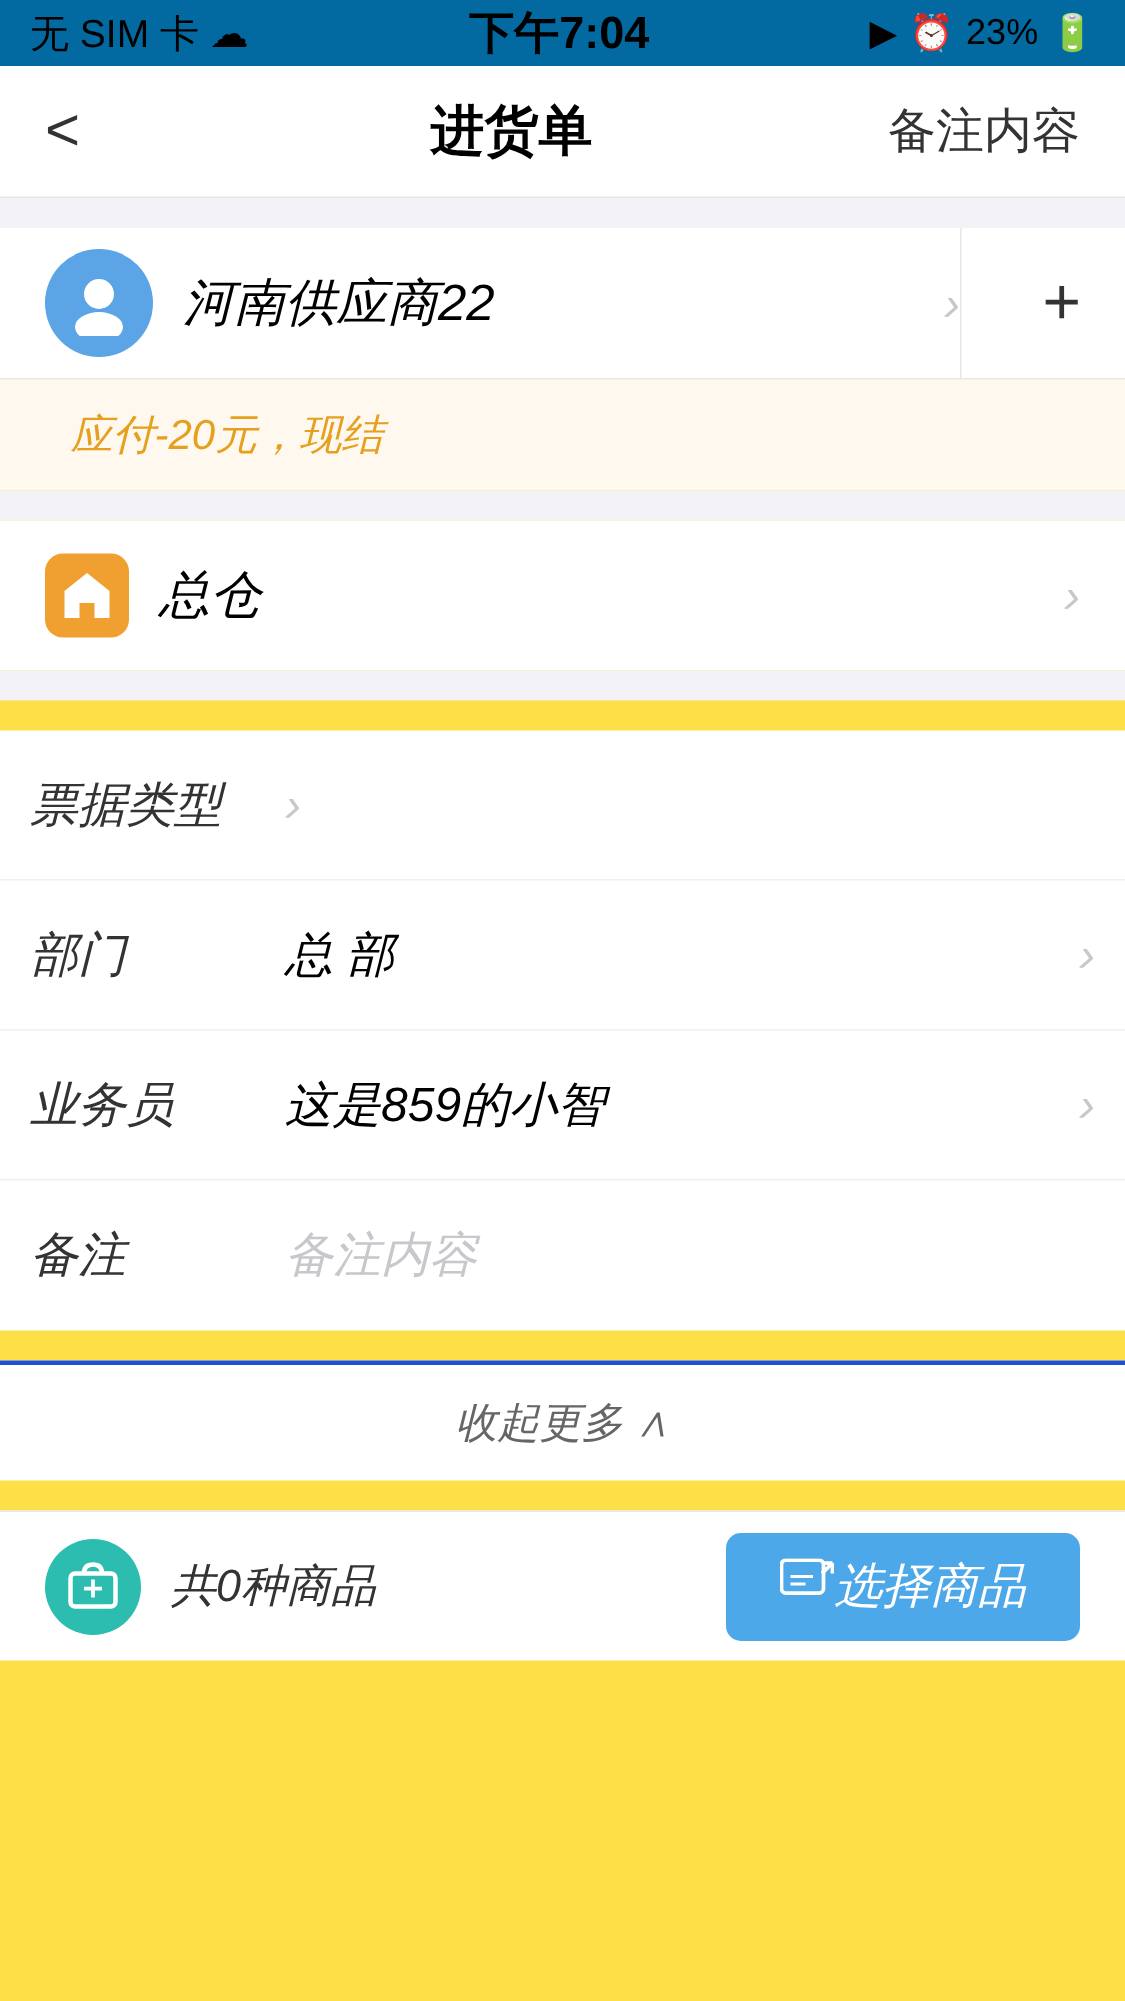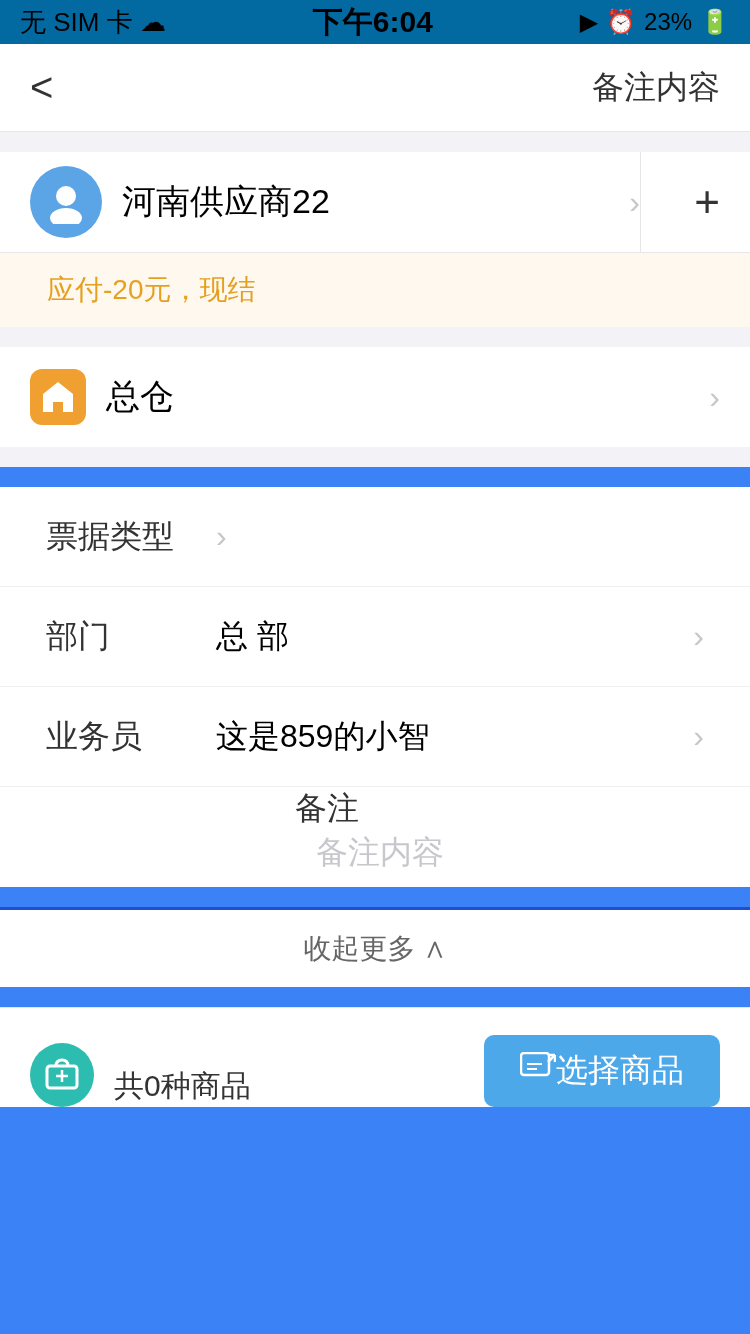--- a/index.html
+++ b/index.html
@@ -149,27 +149,26 @@
 
     
     .form-section {
       background: #fff;
       margin-top: 20px;
     }
     .form-row {
       display: flex;
       align-items: center;
       height: 100px;
-      padding: 0 46px;
+      padding: 0 20px;
       border-bottom: 1px solid #f0f0f0;
       cursor: pointer;
     }
     .form-row:last-child {
       border-bottom: none;
-      flex-direction: column;
     }
     .form-label {
       width: 160px;
       font-size: 32px;
       color: #333;
       flex-shrink: 0;
     }
     .form-value {
       flex: 1;
       font-size: 32px;
@@ -194,21 +193,21 @@
     .collapse-text {
       font-size: 28px;
       color: #666;
     }
 
     
     .bottom-bar {
       background: #fff;
       height: 100px;
       display: flex;
-      align-items: flex-end;
+      align-items: center;
       padding: 0 30px;
       margin-top: 20px;
       border-top: 1px solid #e5e5ea;
     }
     .product-icon {
       width: 64px;
       height: 64px;
       border-radius: 50%;
       background: #2dbcb0;
       display: flex;
@@ -231,42 +230,44 @@
       display: flex;
       align-items: center;
       cursor: pointer;
     }
     .select-btn-icon {
       font-size: 32px;
     }
 
     
     .main-content {
-      background: #3b82f6;
+      background: #fde047;
       min-height: calc(1334px - 44px - 88px);
+      font-style: italic;
     }
   </style>
 </head>
 <body>
 
 <div class="status-bar">
   <div class="status-left">
     <span>无 SIM 卡 ☁</span>
   </div>
-  <div class="status-center">下午6:04</div>
+  <div class="status-center">下午7:04</div>
   <div class="status-right">
     <span>▶</span>
     <span>⏰</span>
     <span>23%</span>
     <span>🔋</span>
   </div>
 </div>
 
 <div class="nav-bar">
   <div class="nav-back">&lt;</div>
+  <div class="nav-title">进货单</div>
   <div class="nav-action">备注内容</div>
 </div>
 
 <div class="main-content">
 
   <div class="section-gap"></div>
 
   <div class="supplier-section">
     <div class="supplier-row">
       <div class="supplier-avatar">

